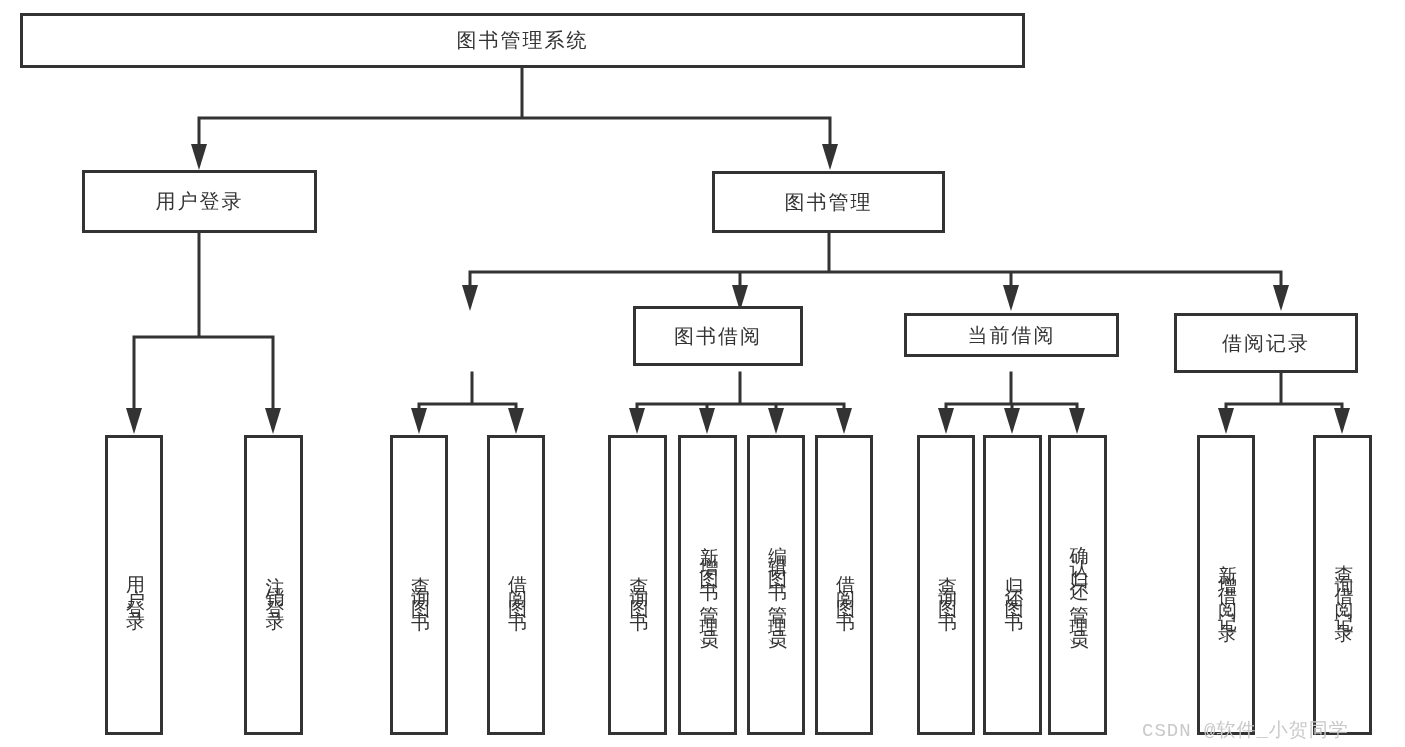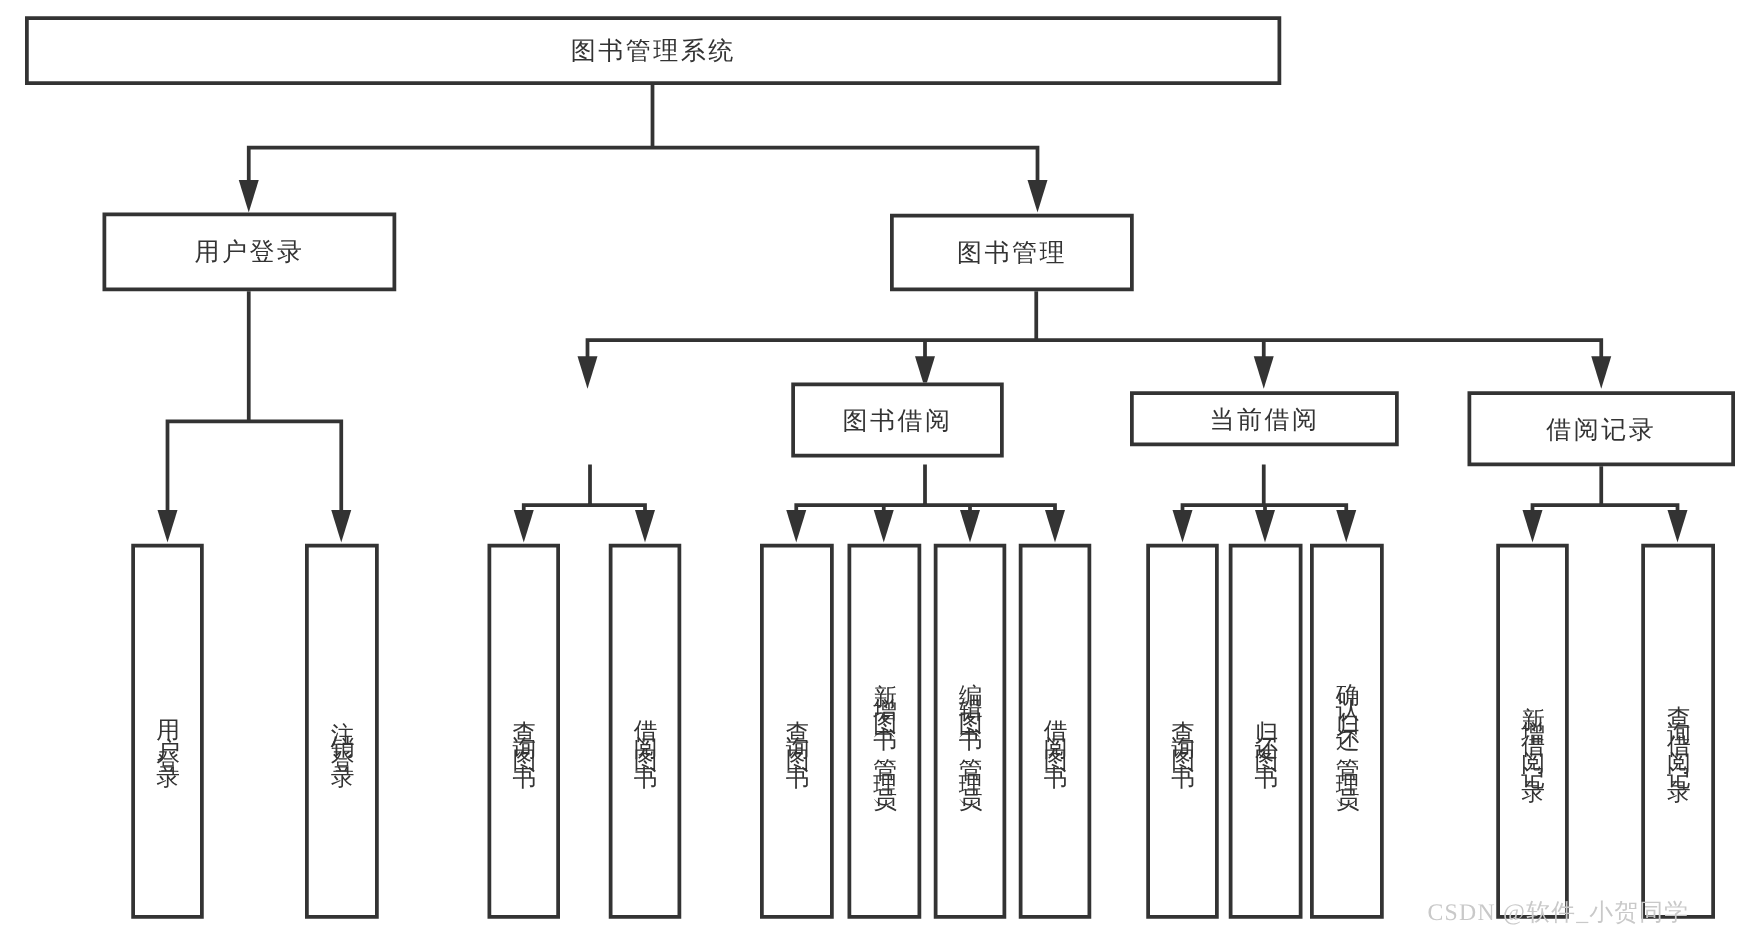--- a/index.html
+++ b/index.html
@@ -1,19 +1,19 @@
 <!DOCTYPE html>
 <html style="--line: #333333; --text: #333333; --watermark: #c9c9c9; --background: #ffffff;"><head>
 <meta charset="utf-8">
 <style>
   html,body{margin:0;padding:0;background:#fff;}
   .stage{
     position:relative;width:1405px;height:747px;
     background:var(--background,#ffffff);
-    font-family:Liberation Serif, serif;
+    font-family:Liberation Mono, monospace;
     overflow:hidden;
   }
   svg.connectors{position:absolute;left:0;top:0;}
   svg.connectors path{stroke:var(--line,#333333);stroke-width:3;fill:none;stroke-linecap:square;}
   svg.connectors polygon{fill:var(--line,#333333);}
   .box{
     position:absolute;box-sizing:border-box;
     border:3px solid var(--line,#333333);
     background:var(--background,#ffffff);
     display:flex;align-items:center;justify-content:center;
@@ -64,31 +64,31 @@
     <polygon points="1334,408 1350,408 1342,434"></polygon>
   </svg>
 
   <div class="box h" style="left:20px;top:13px;width:1005px;height:55px;">
     <span class="lbl">图书管理系统</span>
   </div>
 
   <div class="box h" style="left:82px;top:170px;width:235px;height:63px;">
     <span class="lbl">用户登录</span>
   </div>
-  <div class="box h" style="left:712px;top:171px;width:195px;height:62px;">
+  <div class="box h" style="left:712px;top:171px;width:233px;height:62px;">
     <span class="lbl">图书管理</span>
   </div>
 
   <div class="box h" style="left:633px;top:306px;width:170px;height:60px;">
     <span class="lbl">图书借阅</span>
   </div>
   <div class="box h" style="left:904px;top:313px;width:215px;height:44px;">
     <span class="lbl">当前借阅</span>
   </div>
-  <div class="box h" style="left:1174px;top:313px;width:214px;height:60px;align-items:center;">
+  <div class="box h" style="left:1174px;top:313px;width:184px;height:60px;align-items:center;">
     <span class="lbl">借阅记录</span>
   </div>
 
   <div class="box v" style="left:105px;top:435px;width:58px;height:300px;">
     <span class="lbl">用户登录</span>
   </div>
   <div class="box v" style="left:244px;top:435px;width:59px;height:300px;">
     <span class="lbl">注销登录</span>
   </div>
 

